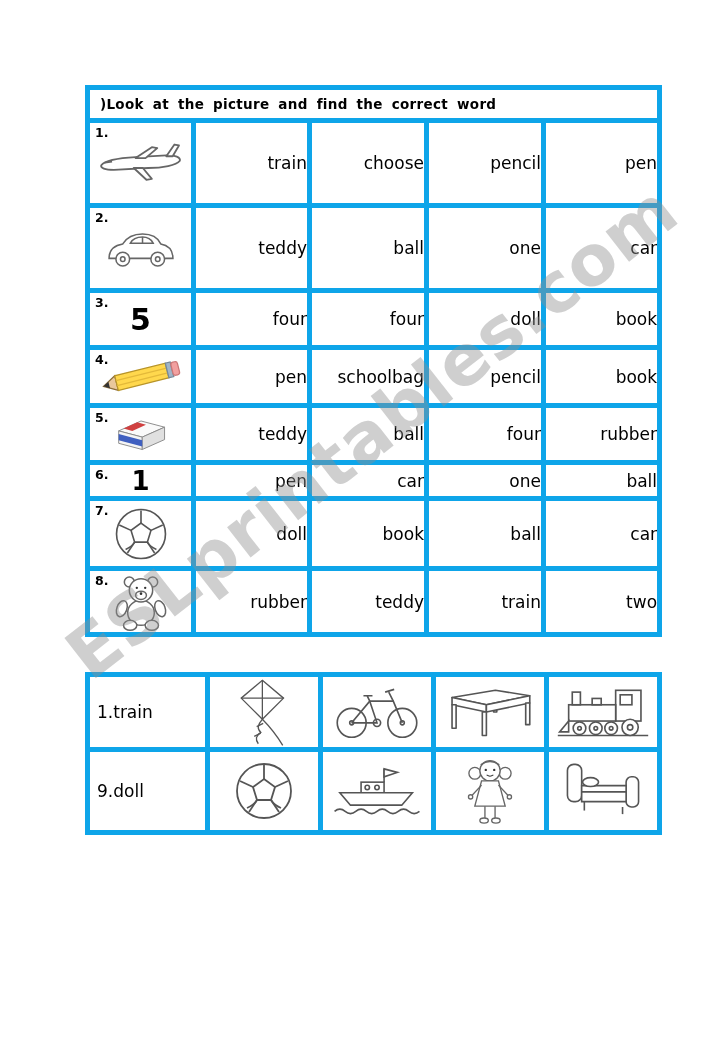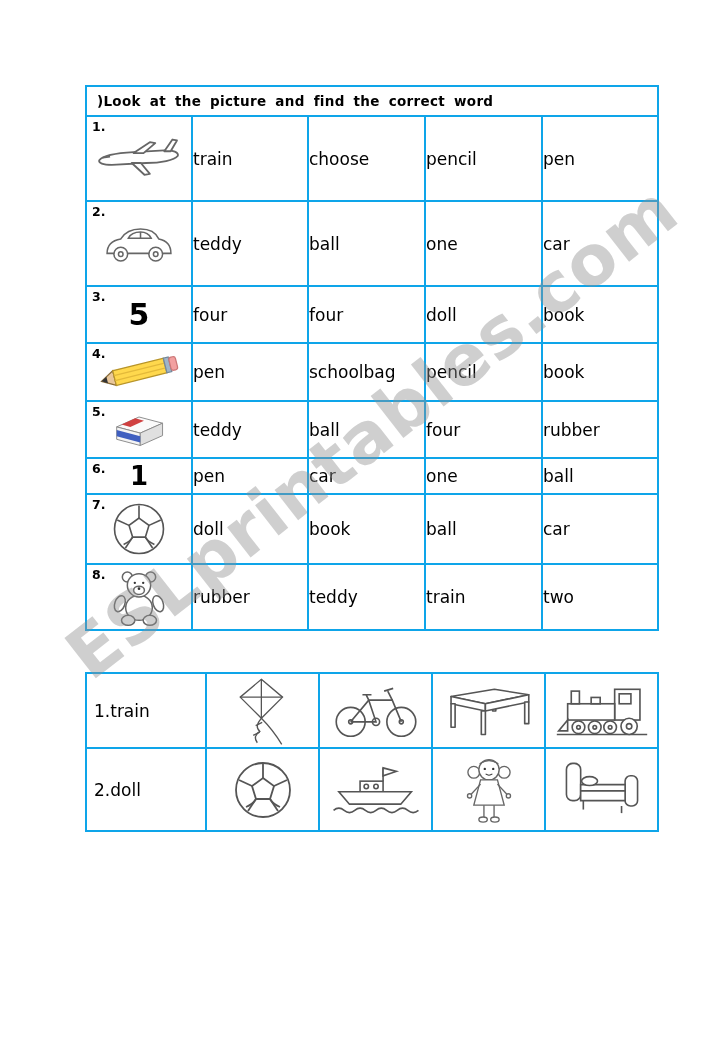--- a/index.html
+++ b/index.html
@@ -3,25 +3,25 @@
 <meta charset="utf-8">
 <style>
   html,body{margin:0;padding:0;}
   body{
     width:728px;height:1037px;background:#ffffff;position:relative;overflow:hidden;
     font-family:"DejaVu Sans","Liberation Sans",sans-serif;color:#000;
   }
   table{border-collapse:collapse;table-layout:fixed;position:absolute;left:85px;}
   #table1{top:85px;width:572px;}
   #table2{top:672px;width:572px;}
-  td{border:2px solid #0ea5e9;padding:0;vertical-align:middle;overflow:hidden;}
+  td{border:5px solid #0ea5e9;padding:0;vertical-align:middle;overflow:hidden;}
   .title-cell{font-weight:bold;font-size:13.5px;padding:6px 10px;word-spacing:4px;letter-spacing:0.3px;}
   .pic-cell{position:relative;text-align:center;}
   .rownum{position:absolute;top:2px;left:5px;font-size:12.5px;font-weight:600;}
-  .opt{text-align:left;font-size:17px;}
+  .opt{text-align:right;font-size:17px;}
   .bignum{font-size:30px;font-weight:bold;}
   .label-cell{font-size:17px;padding-left:7px;}
   .pic{display:inline-block;vertical-align:middle;}
   .rot-pencil{transform:rotate(-14deg);}
   .h85{height:85px}.h57{height:57px}.h58{height:58px}.h36{height:36px}.h70{height:70px}.h66{height:66px}
   .h75{height:75px}.h78{height:78px}.h83{height:83px}.h30{height:30px}
   .wm{
     position:absolute;left:372px;top:432px;
     transform:translate(-50%,-50%) rotate(-38deg);
     font-size:70px;font-weight:bold;color:#8f8f8f;opacity:0.42;
@@ -368,21 +368,21 @@
             <use href="#sym-table"></use>
           </svg>
     </td>
     <td class="pic-cell">
       <svg class="pic" width="94" height="58">
             <use href="#sym-train"></use>
           </svg>
     </td>
   </tr>
   <tr class="h83">
-    <td class="label-cell">2.doll</td>
+    <td class="label-cell">9.doll</td>
     <td class="pic-cell">
       <svg class="pic" width="64" height="64">
             <use href="#sym-ball"></use>
           </svg>
     </td>
     <td class="pic-cell">
       <svg class="pic" width="92" height="58">
             <use href="#sym-boat"></use>
           </svg>
     </td>

